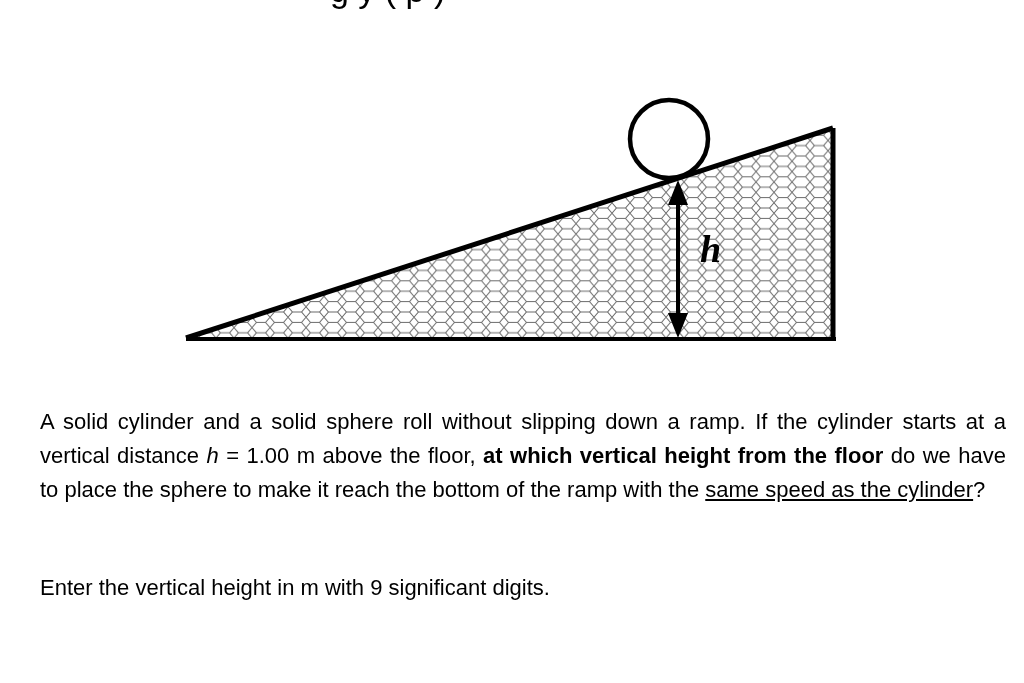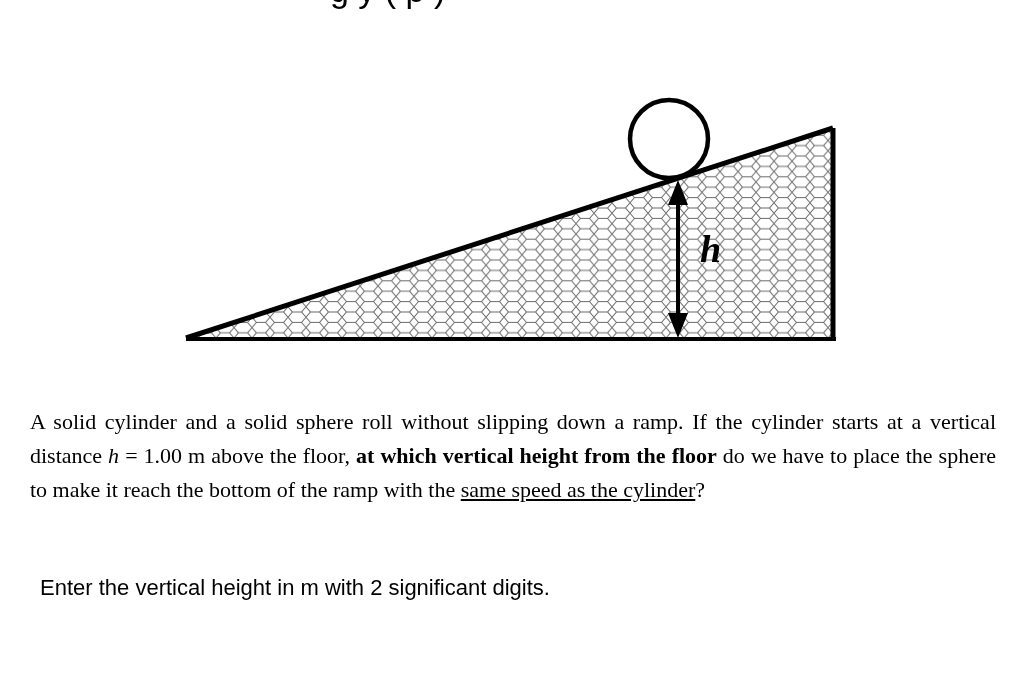--- a/index.html
+++ b/index.html
@@ -1,22 +1,22 @@
 <!DOCTYPE html>
 <html><head>
 <meta charset="utf-8">
 <style>
   html, body { margin:0; padding:0; background:#ffffff; }
   body { width:1024px; height:683px; position:relative; overflow:hidden;
          font-family:"Liberation Sans", "DejaVu Sans", sans-serif; color:#000; }
   .cutoff-title { position:absolute; top:-30px; left:330px; width:400px; height:40px;
          font-size:34px; line-height:40px; white-space:nowrap; color:#000; }
   .figure { position:absolute; left:0; top:0; width:1024px; height:360px; }
-  .problem { position:absolute; left:30px; top:405px; width:966px;
-         font-size:22px; line-height:34px; text-align:justify; text-align-last:left;font-family:Liberation Serif, serif; }
+  .problem { position:absolute; left:40px; top:405px; width:966px;
+         font-size:22px; line-height:34px; text-align:justify; text-align-last:left; }
   .problem b { font-weight:bold; }
   .problem i { font-style:italic; }
   .problem u { text-decoration:underline; }
   .instruction { position:absolute; left:40px; top:571px; font-size:22px; line-height:34px; }
 </style>
 </head>
 <body>
 
 <div class="cutoff-title">
   <span>g  y  ( p )</span>
@@ -43,13 +43,13 @@
     <polygon points="678,180 668,205 688,205" fill="#000"></polygon>
     <polygon points="678,338 668,313 688,313" fill="#000"></polygon>
   </g>
   <text x="700" y="262" font-family="Liberation Serif, serif" font-style="italic" font-weight="bold" font-size="38" fill="#000">h</text>
 </svg>
 
 <div class="problem">
   <span>A solid cylinder and a solid sphere roll without slipping down a ramp. If the cylinder starts at a vertical distance </span><i>h</i><span> = 1.00 m above the floor, </span><b>at which vertical height from the floor</b><span> do we have to place the sphere to make it reach the bottom of the ramp with the </span><u>same speed as the cylinder</u><span>?</span>
 </div>
 
-<div class="instruction">Enter the vertical height in m with 2 significant digits.</div>
+<div class="instruction">Enter the vertical height in m with 9 significant digits.</div>
 
 </body></html>

